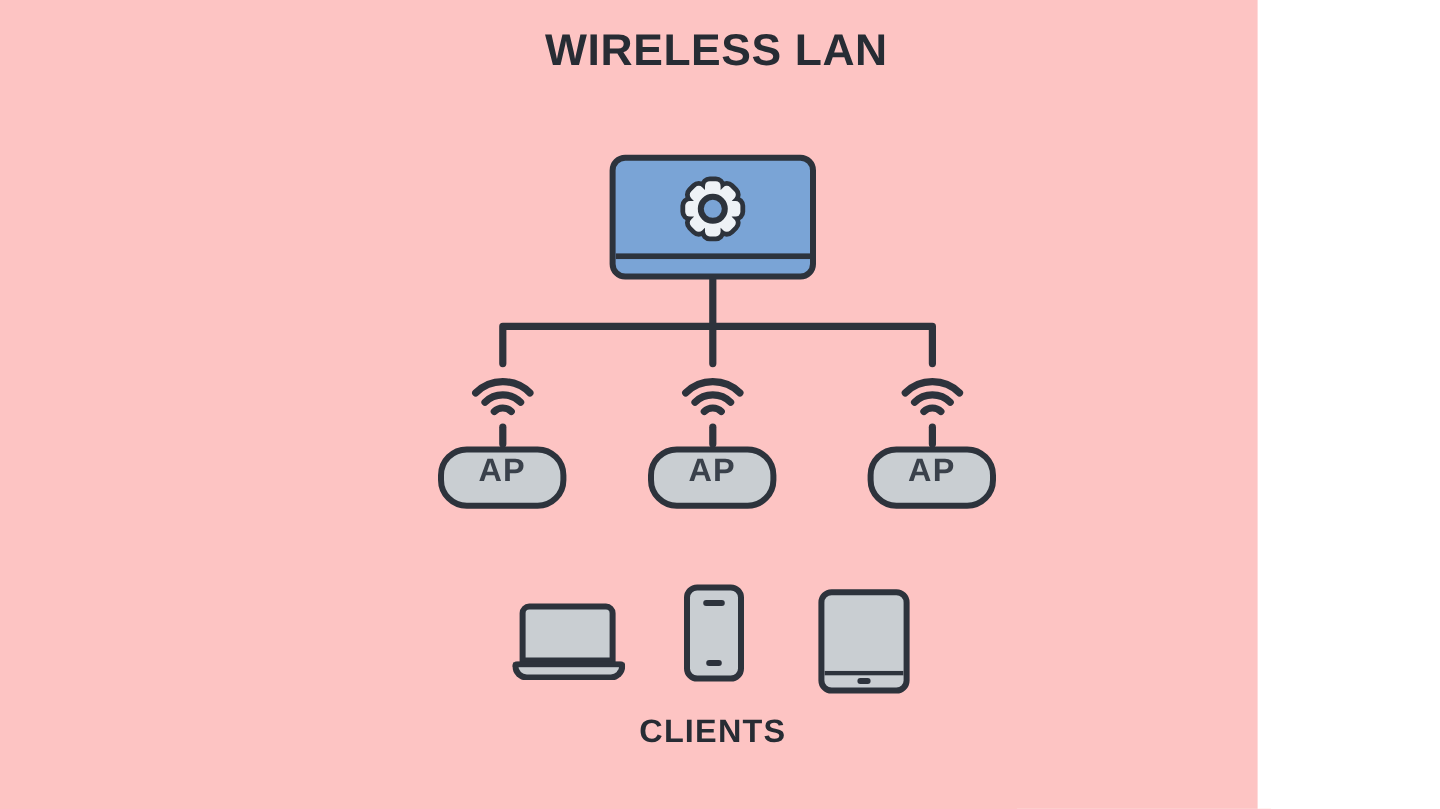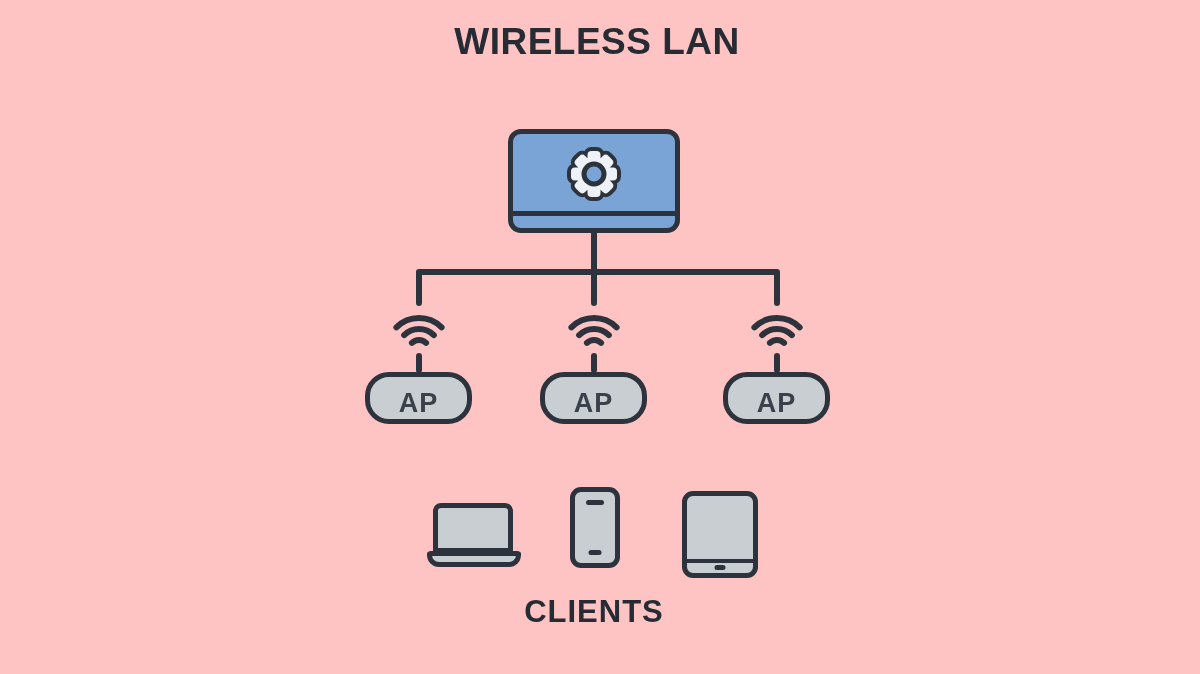--- a/index.html
+++ b/index.html
@@ -1,18 +1,18 @@
 <!DOCTYPE html>
 <html style="--background: #fdc4c3; --outline: #2d333c; --monitor-blue: #7aa4d6; --gear-white: #eef2f6; --device-gray: #c9ced2; --text-dark: #272c34; --ap-text: #3a414b;"><head>
 <meta charset="utf-8">
 <style>
   html, body { margin: 0; padding: 0; }
   .canvas {
     position: relative;
-    width: 1200px;
+    width: 1048px;
     height: 674px;
     background: var(--background);
     overflow: hidden;
     font-family: "Liberation Sans", sans-serif;
   }
   .abs { position: absolute; }
 
   
   .diagram-title {
     left: 397px; top: 19px; width: 400px;
@@ -42,21 +42,21 @@
   .g-sil { fill: var(--outline); stroke: var(--outline); stroke-width: 8; stroke-linejoin: round; }
   .g-top { fill: var(--gear-white); }
   .g-hole { fill: var(--monitor-blue); stroke: var(--outline); stroke-width: 5; }
 
   
   .ap-pill {
     width: 97px; height: 42px;
     background: var(--device-gray);
     border: 5px solid var(--outline);
     border-radius: 24px;
-    display: flex; align-items: flex-end; justify-content: center;
+    display: flex; align-items: flex-start; justify-content: center;
     font-size: 27px; font-weight: 700; letter-spacing: 1px;
     color: var(--ap-text);
   }
   .ap-pill-1 { left: 365px; top: 372px; }
   .ap-pill-2 { left: 540px; top: 372px; }
   .ap-pill-3 { left: 723px; top: 372px; }
   .wifi-1 { left: 379px; top: 304px; }
   .wifi-2 { left: 554px; top: 304px; }
   .wifi-3 { left: 737px; top: 304px; }
 
@@ -102,21 +102,21 @@
   }
   .tablet-home {
     position: absolute; left: 50%; transform: translateX(-50%);
     bottom: 3px; width: 11px; height: 5px; border-radius: 3px;
     background: var(--outline);
   }
 
   .clients-label {
     left: 444px; top: 594px; width: 300px;
     text-align: center;
-    font-size: 31px; font-weight: 700; letter-spacing: 1px;
+    font-size: 27px; font-weight: 700; letter-spacing: 1px;
     color: var(--text-dark);
   }
 </style>
 </head>
 <body>
 
 <div class="canvas">
 
   <div class="abs diagram-title">
     <div>WIRELESS LAN</div>

